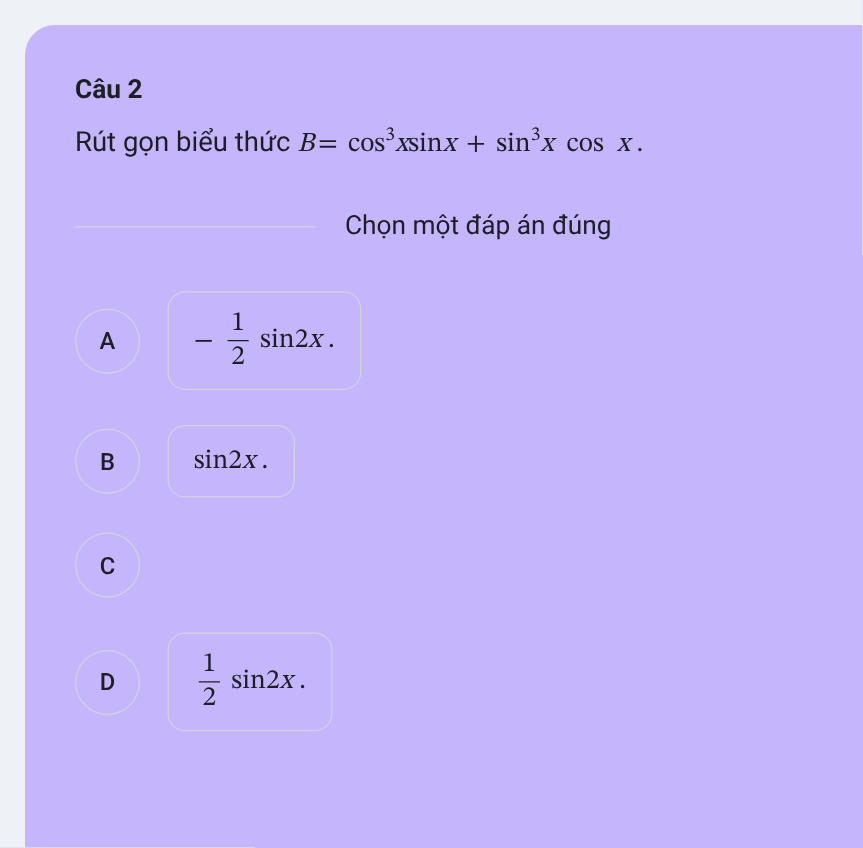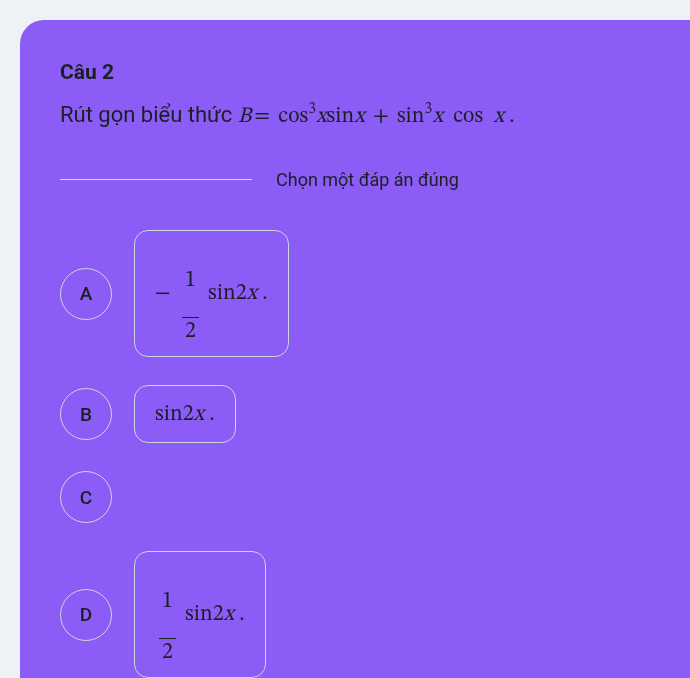--- a/index.html
+++ b/index.html
@@ -3,57 +3,57 @@
 <meta charset="utf-8">
 <style>
   * { box-sizing: border-box; }
   html, body {
     margin: 0; padding: 0;
     width: 690px; height: 678px;
     background: #eef1f5;
     font-family: -apple-system, BlinkMacSystemFont, "Segoe UI", Roboto, Arial, sans-serif;
   }
   .card {
-    background: #8b5cf6;
+    background: #c4b5fd;
     margin: 20px 0 0 20px;
     width: 670px;
     height: 658px;
     border-radius: 24px 0 0 0;
     padding: 40px 10px 0 40px;
     position: relative;
   }
   .q-title {
     font-size: 21px;
     font-weight: 700;
     color: #1c1f24;
     margin-bottom: 14px;
   }
   .q-body {
     font-size: 22px;
     color: #1c1f24;
     line-height: 1.5;
     margin-bottom: 36px;
   }
   .math { font-family: "Cambria Math", "STIX Two Math", "Times New Roman", serif; font-style: italic; }
-  .mathup { font-style: normal; margin-top: 24px; }
+  .mathup { font-style: normal; }
   .rel { font-style: normal; padding: 0 3px; }
   sup { font-size: 0.72em; vertical-align: 0.55em; line-height: 0; }
   .divider-row {
     display: flex;
     align-items: center;
     margin-bottom: 40px;
   }
   .divider-line {
     width: 192px;
     height: 1px;
     background: #d4d8de;
     margin-right: 24px;
   }
   .instruction {
-    font-size: 18px;
+    font-size: 21px;
     color: #1c1f24;
     font-weight: 400;
   }
   .options {
     display: flex;
     flex-direction: column;
     gap: 28px;
   }
   .option-row {
     display: flex;

